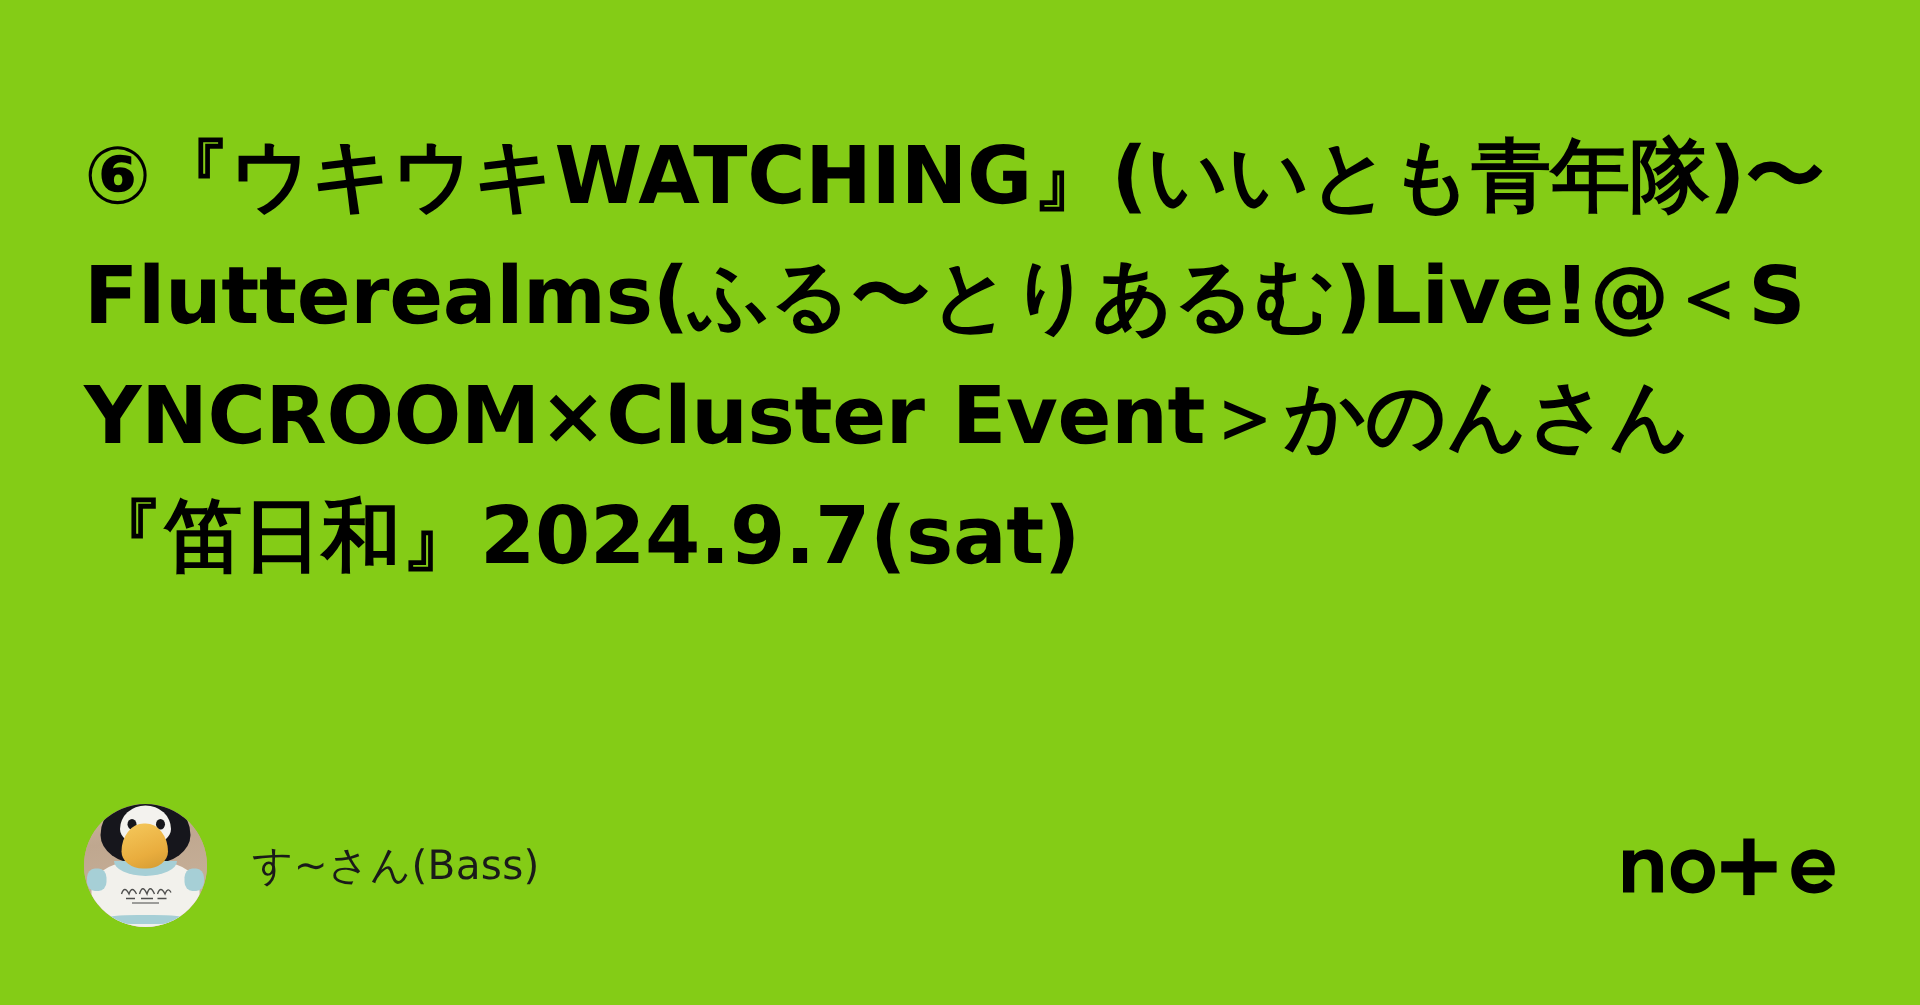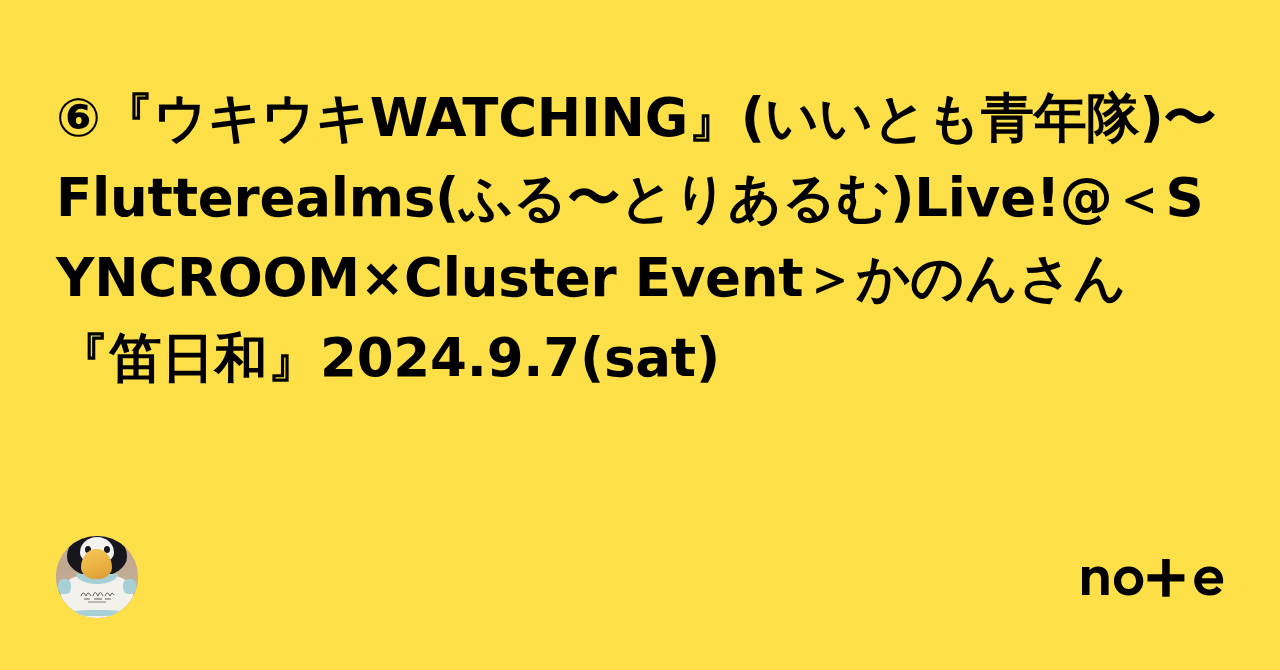--- a/index.html
+++ b/index.html
@@ -11,21 +11,21 @@
     height: 670px;
     background: #ffffff;
     font-family: "Liberation Sans", "DejaVu Sans", sans-serif;
     overflow: hidden;
   }
 
   .ogp-card {
     position: relative;
     width: 1280px;
     height: 670px;
-    background: #fde047;
+    background: #84cc16;
     box-sizing: border-box;
   }
 
   
   .title-block {
     position: absolute;
     left: 56px;
     top: 78px;
     width: 1168px;
   }
@@ -211,20 +211,21 @@
           <svg class="av-print" viewBox="0 0 38 17" fill="none" stroke="#2b2b2b" stroke-width="0.9">
             <path d="M3 8 Q5 2 8 8 Q10 2 13 8"></path>
             <path d="M15 8 Q17 1 20 8 Q22 1 25 8"></path>
             <path d="M27 8 Q29 2 32 8 Q34 3 36 7"></path>
             <path d="M6 11 L12 11 M16 11 L24 11 M27 11 L33 11"></path>
             <path d="M10 14 L28 14" stroke-width="0.7"></path>
           </svg>
         </div>
       </div>
 
+      <span class="author-name">す~さん(Bass)</span>
     </div>
 
     <svg class="note-logo" viewBox="0 0 142 40" aria-label="note">
 
       <path d="M0 38 L0 10 L7.5 10 L7.5 13.2 C9.6 10.8 12.6 9.4 16.1 9.4 C22.6 9.4 26.6 13.6 26.6 20.4 L26.6 38 L19.1 38 L19.1 21.6 C19.1 17.8 17.1 15.7 13.8 15.7 C10.4 15.7 7.5 18.3 7.5 22.4 L7.5 38 Z" fill="#000"></path>
 
       <path d="M46.6 9.4 C55.1 9.4 61.3 15.6 61.3 24 C61.3 32.4 55.1 38.6 46.6 38.6 C38.1 38.6 31.9 32.4 31.9 24 C31.9 15.6 38.1 9.4 46.6 9.4 Z M46.6 16 C42.2 16 39.2 19.3 39.2 24 C39.2 28.7 42.2 32 46.6 32 C51 32 54 28.7 54 24 C54 19.3 51 16 46.6 16 Z" fill="#000"></path>
 
       <path d="M80.2 2 L87.7 2 L87.7 17.2 L102.4 17.2 L102.4 24.6 L87.7 24.6 L87.7 39.8 L80.2 39.8 L80.2 24.6 L65.5 24.6 L65.5 17.2 L80.2 17.2 Z" fill="#000"></path>
 

